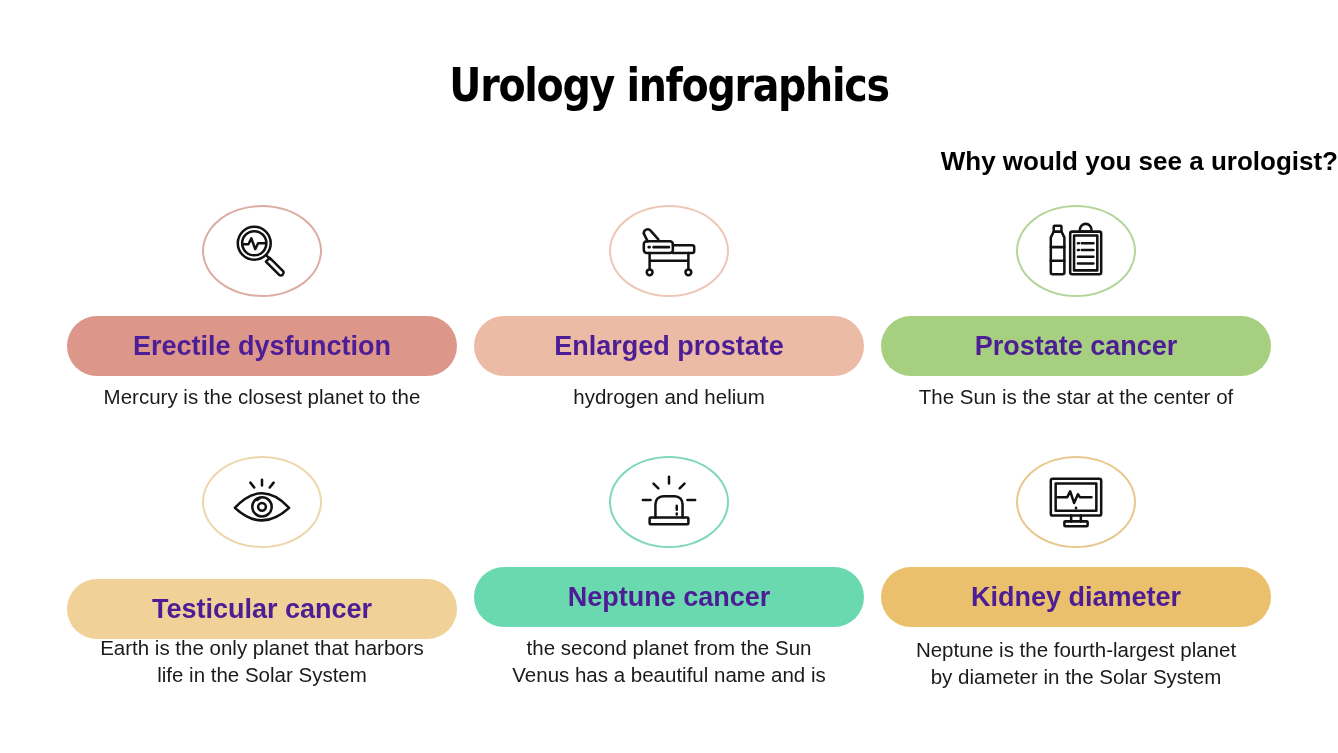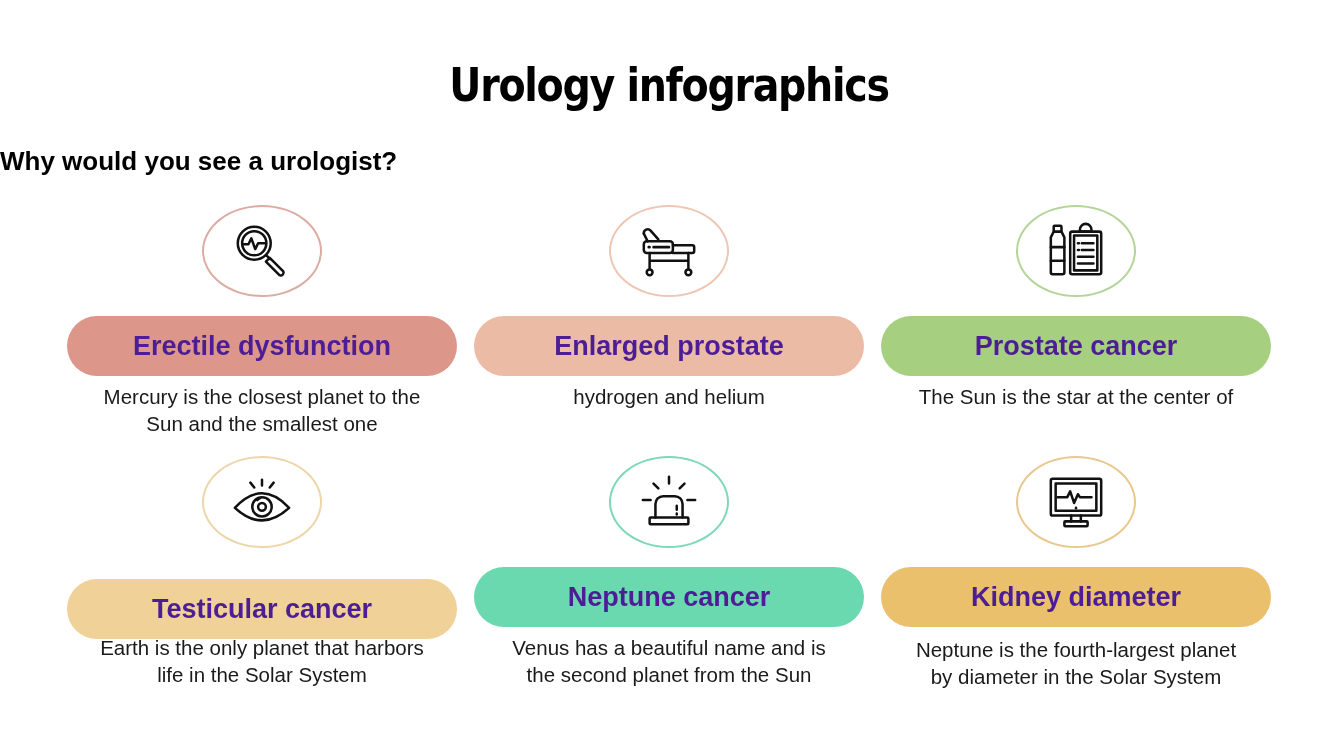--- a/index.html
+++ b/index.html
@@ -6,21 +6,21 @@
     body {
       width: 1338px; height: 753px; background: #ffffff; position: relative; overflow: hidden;
       font-family: "Liberation Sans", sans-serif; color: #191919;
     }
     .title {
       position: absolute; left: 0; width: 1338px; top: 58px; text-align: center;
       font-family: "DejaVu Sans", sans-serif; font-weight: bold; font-size: 46px; letter-spacing: -1.5px;
       color: #000; transform: scaleX(0.86); transform-origin: center;
     }
     .subtitle {
-      position: absolute; left: 0; width: 1338px; top: 146px; text-align: left;
+      position: absolute; left: 0; width: 1338px; top: 146px; text-align: right;
       font-family: "Liberation Sans", sans-serif; font-weight: bold; font-size: 26px; color: #000;
     }
     .card { position: absolute; width: 390px; }
     .oval {
       position: absolute; width: 116px; height: 88px; border-radius: 50%;
       border: 2.5px solid; left: 135px; top: 0; box-sizing: content-box; background: #fff;
       display: flex; align-items: center; justify-content: center;
     }
     .oval svg { width: 62px; height: 62px; }
     .pill {
@@ -45,21 +45,20 @@
       <circle cx="24" cy="24" r="17"></circle>
       <circle cx="24" cy="24" r="12.5"></circle>
       <path d="M13 25 h5 l3 -6 l4 11 l3 -6 h7"></path>
       <path d="M36.5 36.5 l4 4"></path>
       <path d="M40 39 l14 14 a3 3 0 0 1 -4 4 l-14 -14 z"></path>
     </svg>
   </div>
   <div class="pill" style="top:111px; background:#dd968a;">Erectile dysfunction</div>
   <div class="desc" style="top:178px;">
     <div>Mercury is the closest planet to the</div>
-    <div>Sun and the smallest one</div>
   </div>
 </div>
 
 <div class="card" style="left:474px; top:205px;">
   <div class="oval" style="border-color:#eec6b4;">
     <svg viewBox="0 0 64 64" fill="none" stroke="#111" stroke-width="2.6" stroke-linecap="round" stroke-linejoin="round">
       <path d="M6 14 a4 4 0 0 1 7 -3 l8 9"></path>
       <path d="M6 14 l4 8"></path>
       <rect x="6" y="22" width="30" height="12" rx="3"></rect>
       <path d="M36 26 h20 a2 2 0 0 1 2 2 v4 a2 2 0 0 1 -2 2 h-20"></path>
@@ -114,22 +113,22 @@
   <div class="oval" style="border-color:#7fd8b8;">
     <svg viewBox="0 0 64 64" fill="none" stroke="#111" stroke-width="2.6" stroke-linecap="round" stroke-linejoin="round">
       <path d="M32 6 v7 M16 13 l5 5 M48 13 l-5 5 M5 30 h8 M51 30 h8"></path>
       <path d="M18 48 v-14 a8 8 0 0 1 8 -8 h12 a8 8 0 0 1 8 8 v14"></path>
       <path d="M40 36 v4 M40 44 v1"></path>
       <rect x="12" y="48" width="40" height="7" rx="1"></rect>
     </svg>
   </div>
   <div class="pill" style="top:111px; background:#6ad9b0;">Neptune cancer</div>
   <div class="desc" style="top:178px;">
+    <div>the second planet from the Sun</div>
     <div>Venus has a beautiful name and is</div>
-    <div>the second planet from the Sun</div>
   </div>
 </div>
 
 <div class="card" style="left:881px; top:456px;">
   <div class="oval" style="border-color:#e8c88c;">
     <svg viewBox="0 0 64 64" fill="none" stroke="#111" stroke-width="2.6" stroke-linecap="round" stroke-linejoin="round">
       <rect x="6" y="8" width="52" height="38" rx="2"></rect>
       <rect x="11" y="13" width="42" height="28"></rect>
       <path d="M13 27 h10 l3 -6 l4 12 l4 -9 l2 3 h12"></path>
       <path d="M32 38 v0.5"></path>

